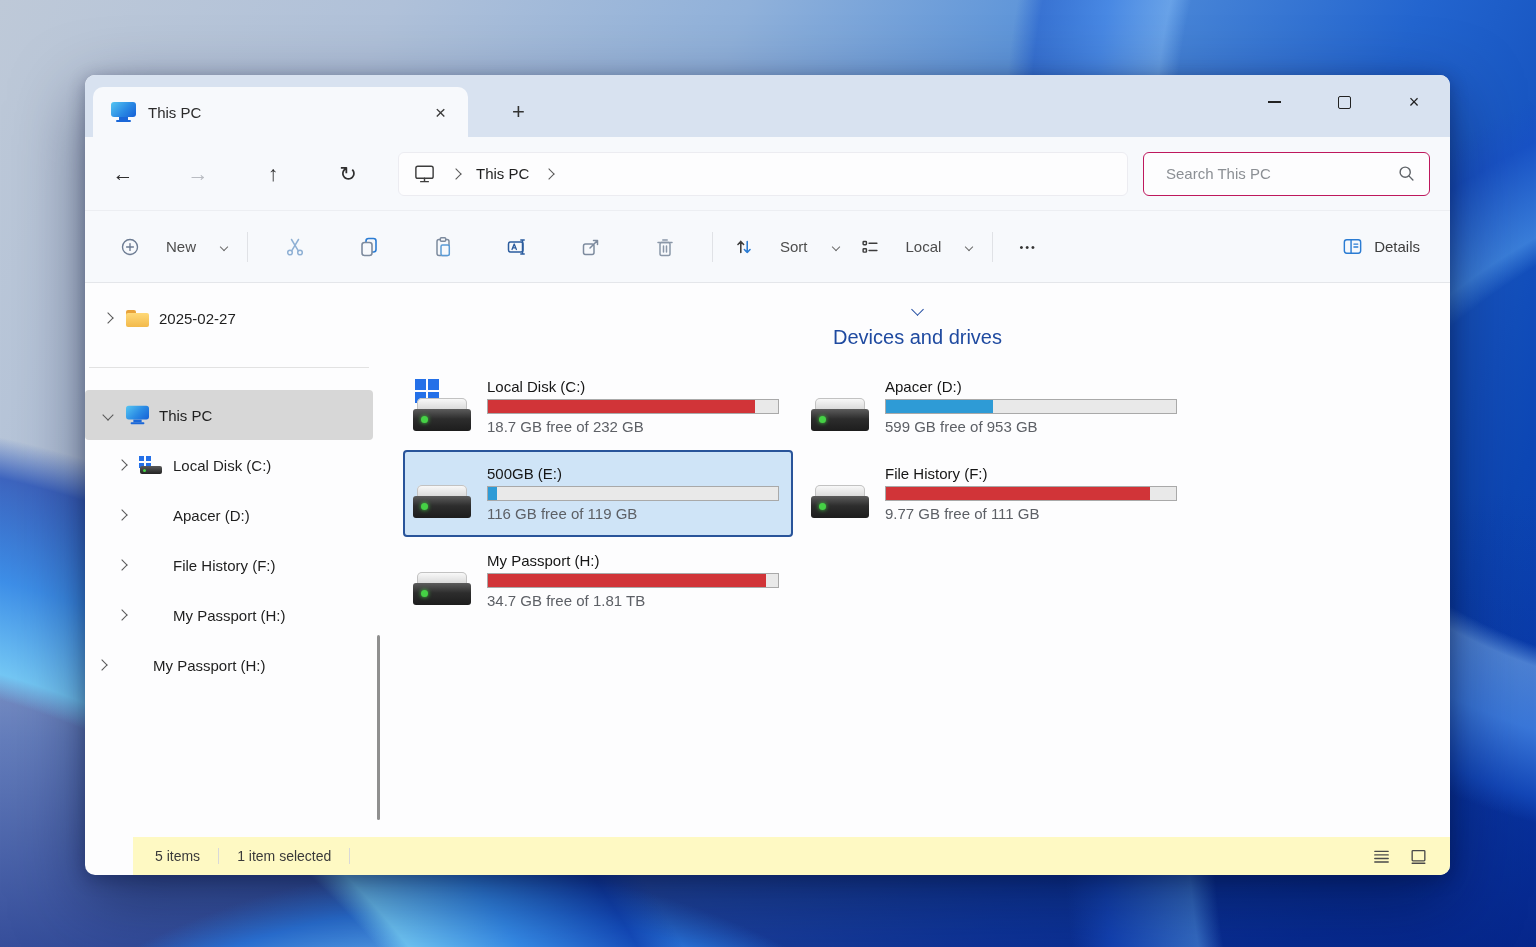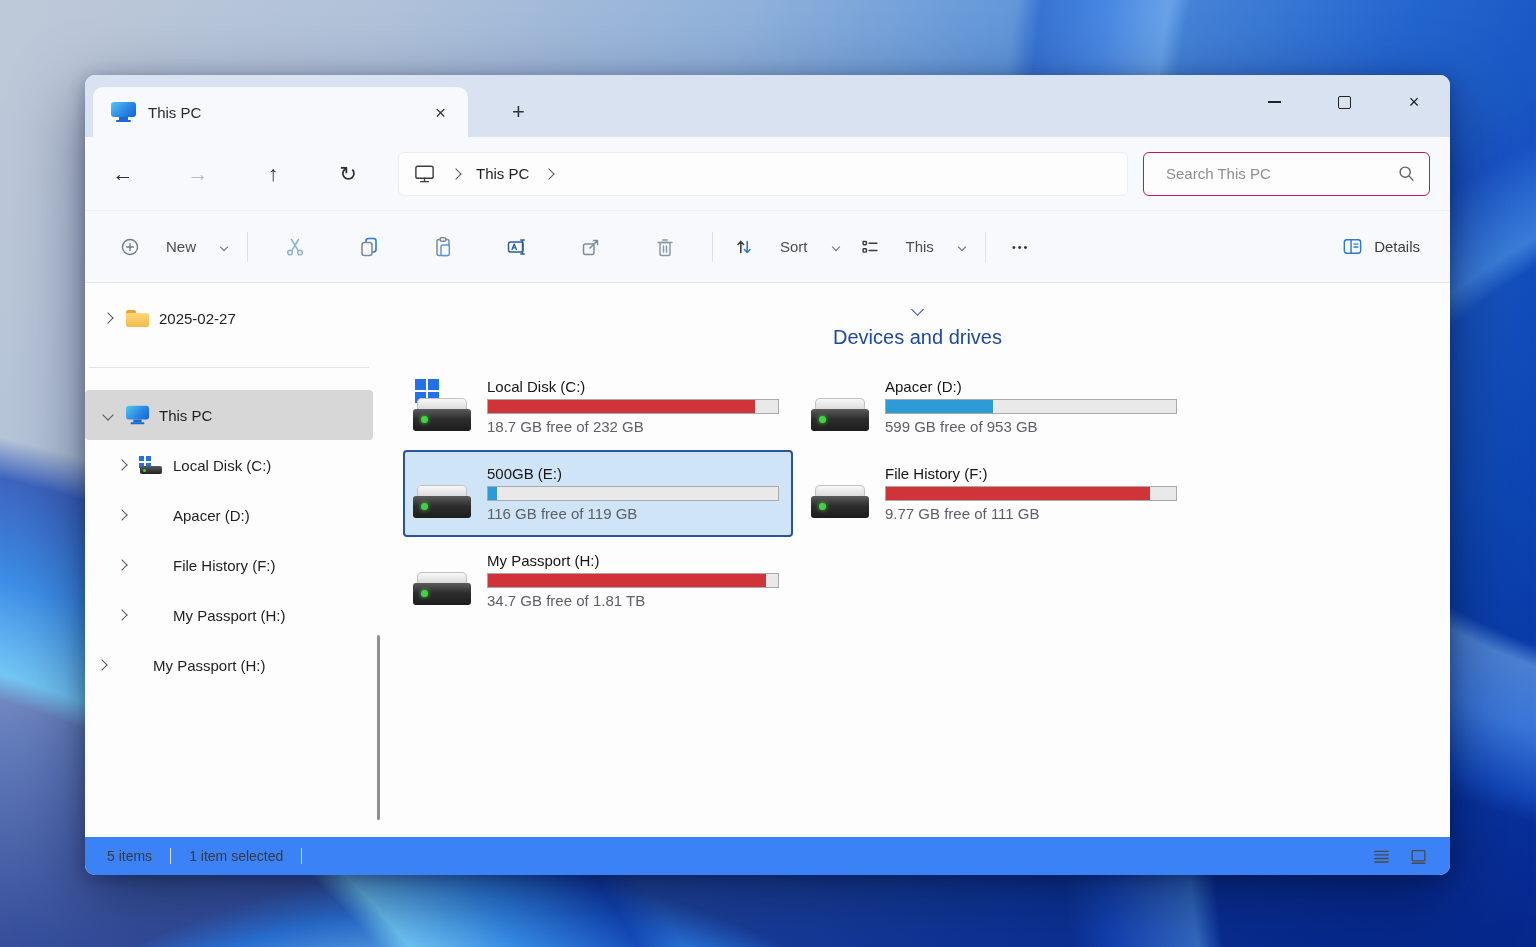--- a/index.html
+++ b/index.html
@@ -119,21 +119,21 @@
   .drive-free{font-size:15px;color:#5d6066;}
   
   .hddwrap{position:relative;width:64px;height:56px;}
   .hdd{position:absolute;bottom:4px;left:2px;width:58px;height:33px;}
   .hdd .lid{position:absolute;top:0;left:4px;right:4px;height:16px;background:linear-gradient(#fbfbfb,#cccccc);border-radius:5px 5px 2px 2px;box-shadow:inset 0 0 0 1px #c2c2c2;}
   .hdd .case{position:absolute;bottom:0;left:0;right:0;height:22px;background:linear-gradient(#5c5c5c 0%,#2d2d2d 45%,#1d1d1d 100%);border-radius:3px;}
   .hdd .led{position:absolute;left:8px;bottom:8px;width:7px;height:7px;border-radius:50%;background:#45d145;box-shadow:0 0 4px #45d145;}
   .winlogo{position:absolute;top:0;left:4px;display:grid;grid-template-columns:11px 11px;grid-template-rows:11px 11px;gap:2px;}
   .winlogo i{background:#2470e8;display:block;}
   
-  .statusbar{height:38px;flex:none;display:flex;align-items:center;padding:0 22px;box-sizing:border-box;font-size:14px;color:#3a3a3a;gap:18px;background:#3b82f6;}
+  .statusbar{height:38px;flex:none;display:flex;align-items:center;padding:0 22px;box-sizing:border-box;font-size:14px;color:#3a3a3a;gap:18px;background:#fef9c3;margin-left:48px;}
   .sb-div{width:1px;height:16px;background:#d9d9d9;}
   .sb-icons{margin-left:auto;display:flex;gap:18px;align-items:center;}
 </style>
 </head>
 <body>
 
 <div class="desktop">
   <div class="window">
 
     <div class="tabstrip">
@@ -239,21 +239,21 @@
         <span>Sort</span>
         <span class="chev down tiny"></span>
       </div>
       <div class="tbtn">
         <svg class="ic" width="22" height="22" viewBox="0 0 24 24" fill="none" stroke="#3d3d3d" stroke-width="1.6" stroke-linecap="round">
             <rect x="4.5" y="6" width="3.6" height="3.6" rx=".8"></rect>
             <path d="M11 7.8 h8.5"></path>
             <rect x="4.5" y="14" width="3.6" height="3.6" rx=".8"></rect>
             <path d="M11 15.8 h8.5"></path>
           </svg>
-        <span>This</span>
+        <span>Local</span>
         <span class="chev down tiny"></span>
       </div>
       <div class="tdiv"></div>
       <div class="more">•••</div>
       <div class="details-btn">
         <svg class="ic" width="23" height="23" viewBox="0 0 24 24" fill="none" stroke="#2b7cd3" stroke-width="1.5" stroke-linecap="round" stroke-linejoin="round">
             <rect x="3.5" y="5" width="17" height="14" rx="2.5"></rect>
             <path d="M10.5 5 v14 M13.5 9.5 h4 M13.5 12.5 h4"></path>
           </svg>
         <span>Details</span>

